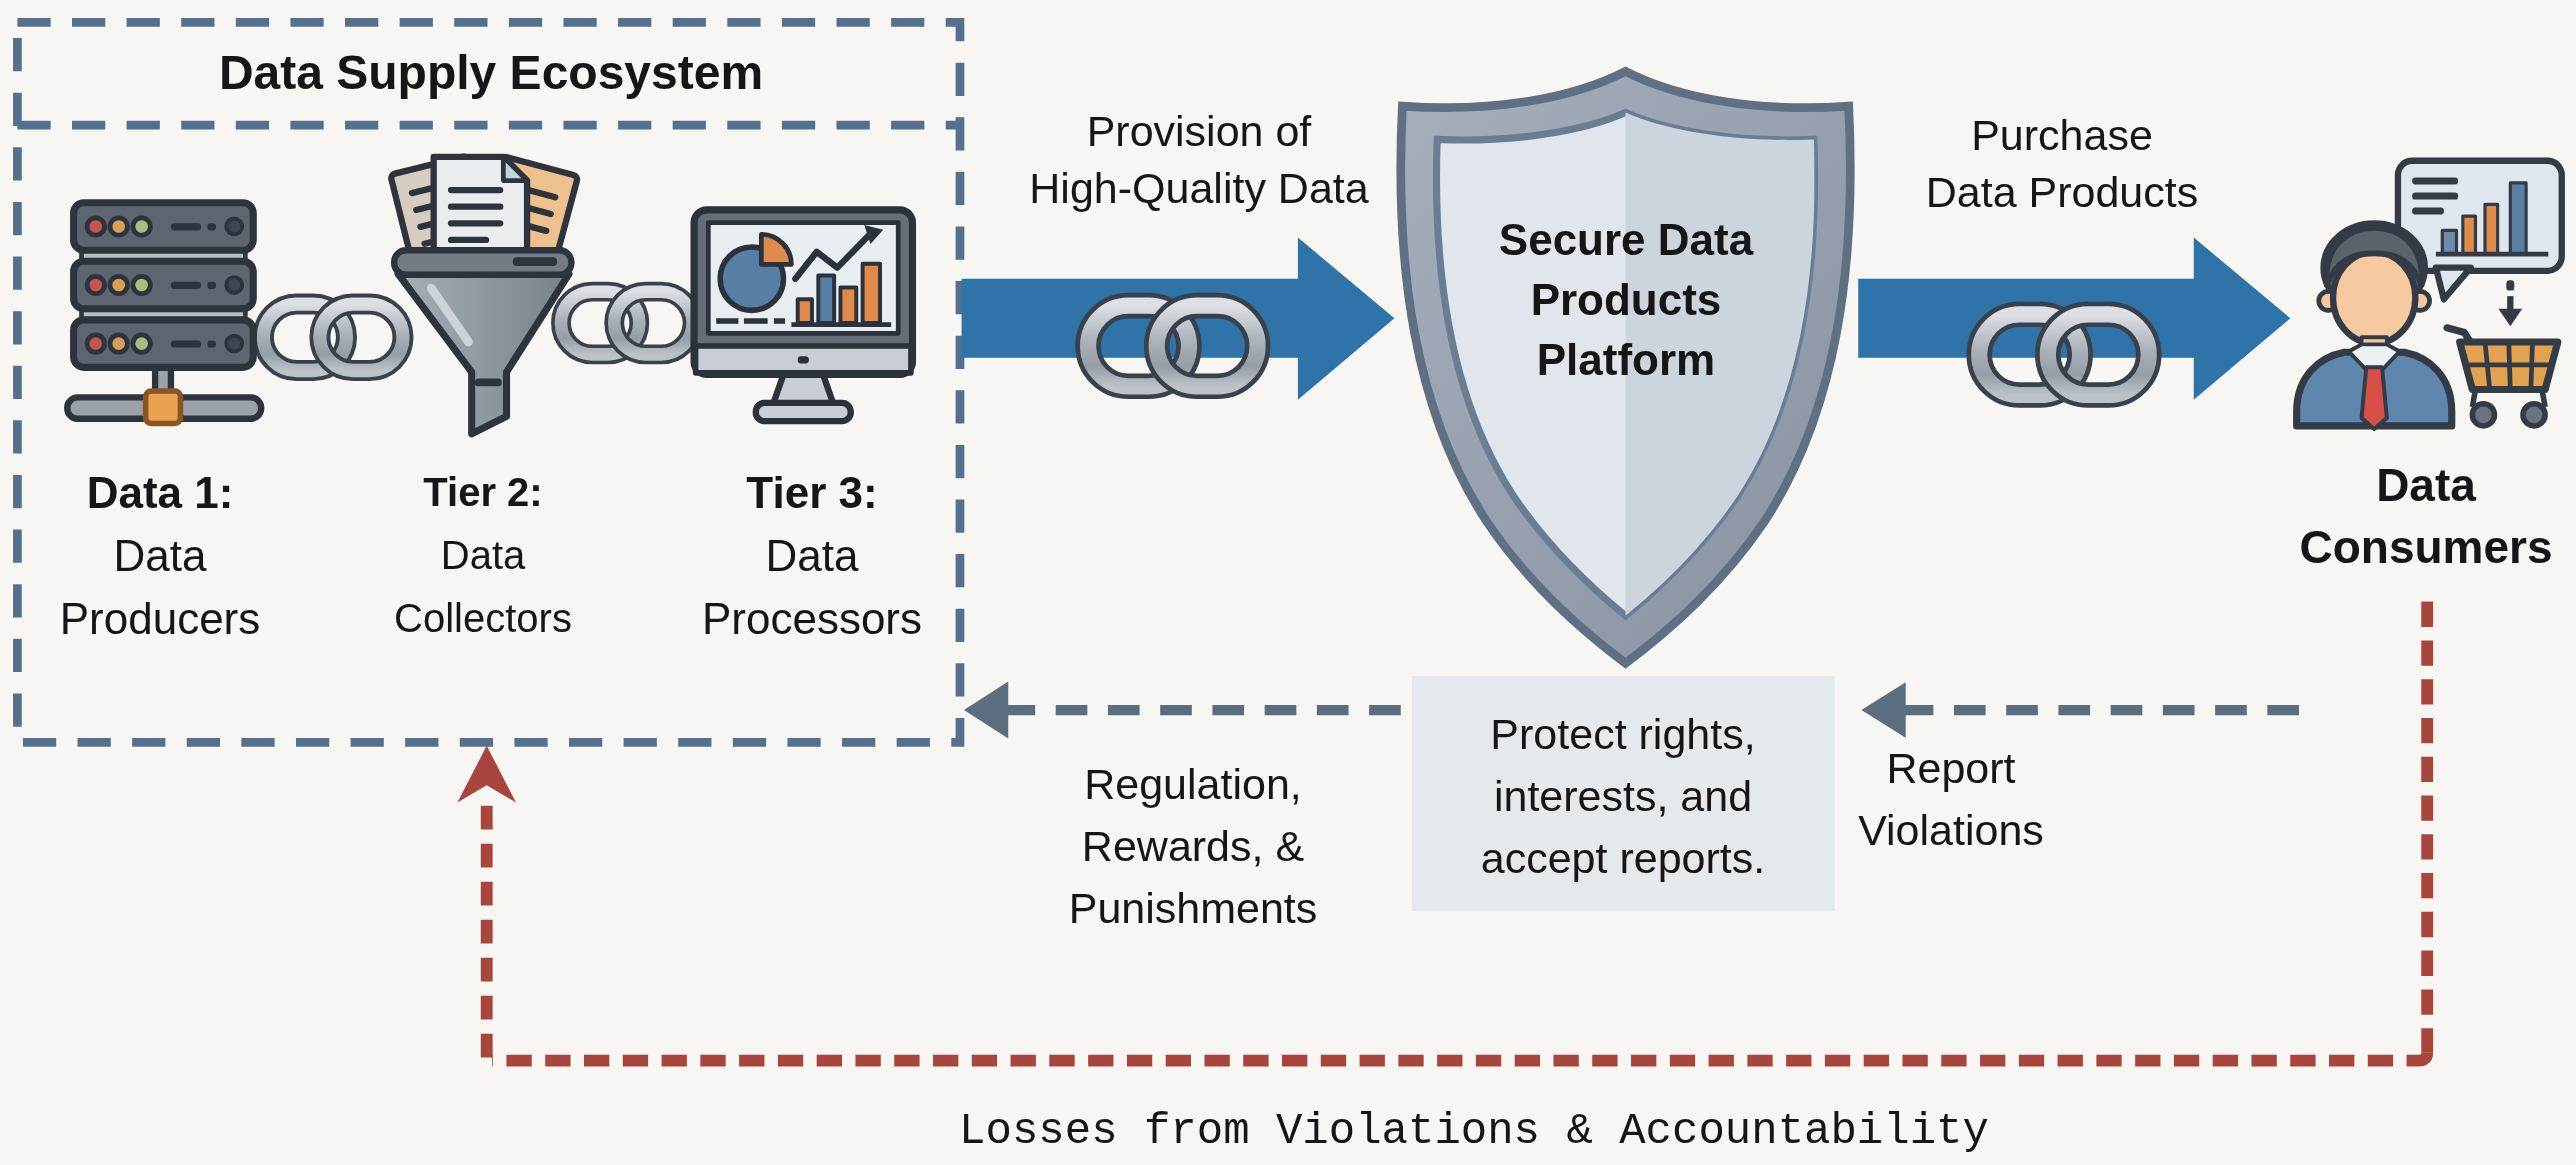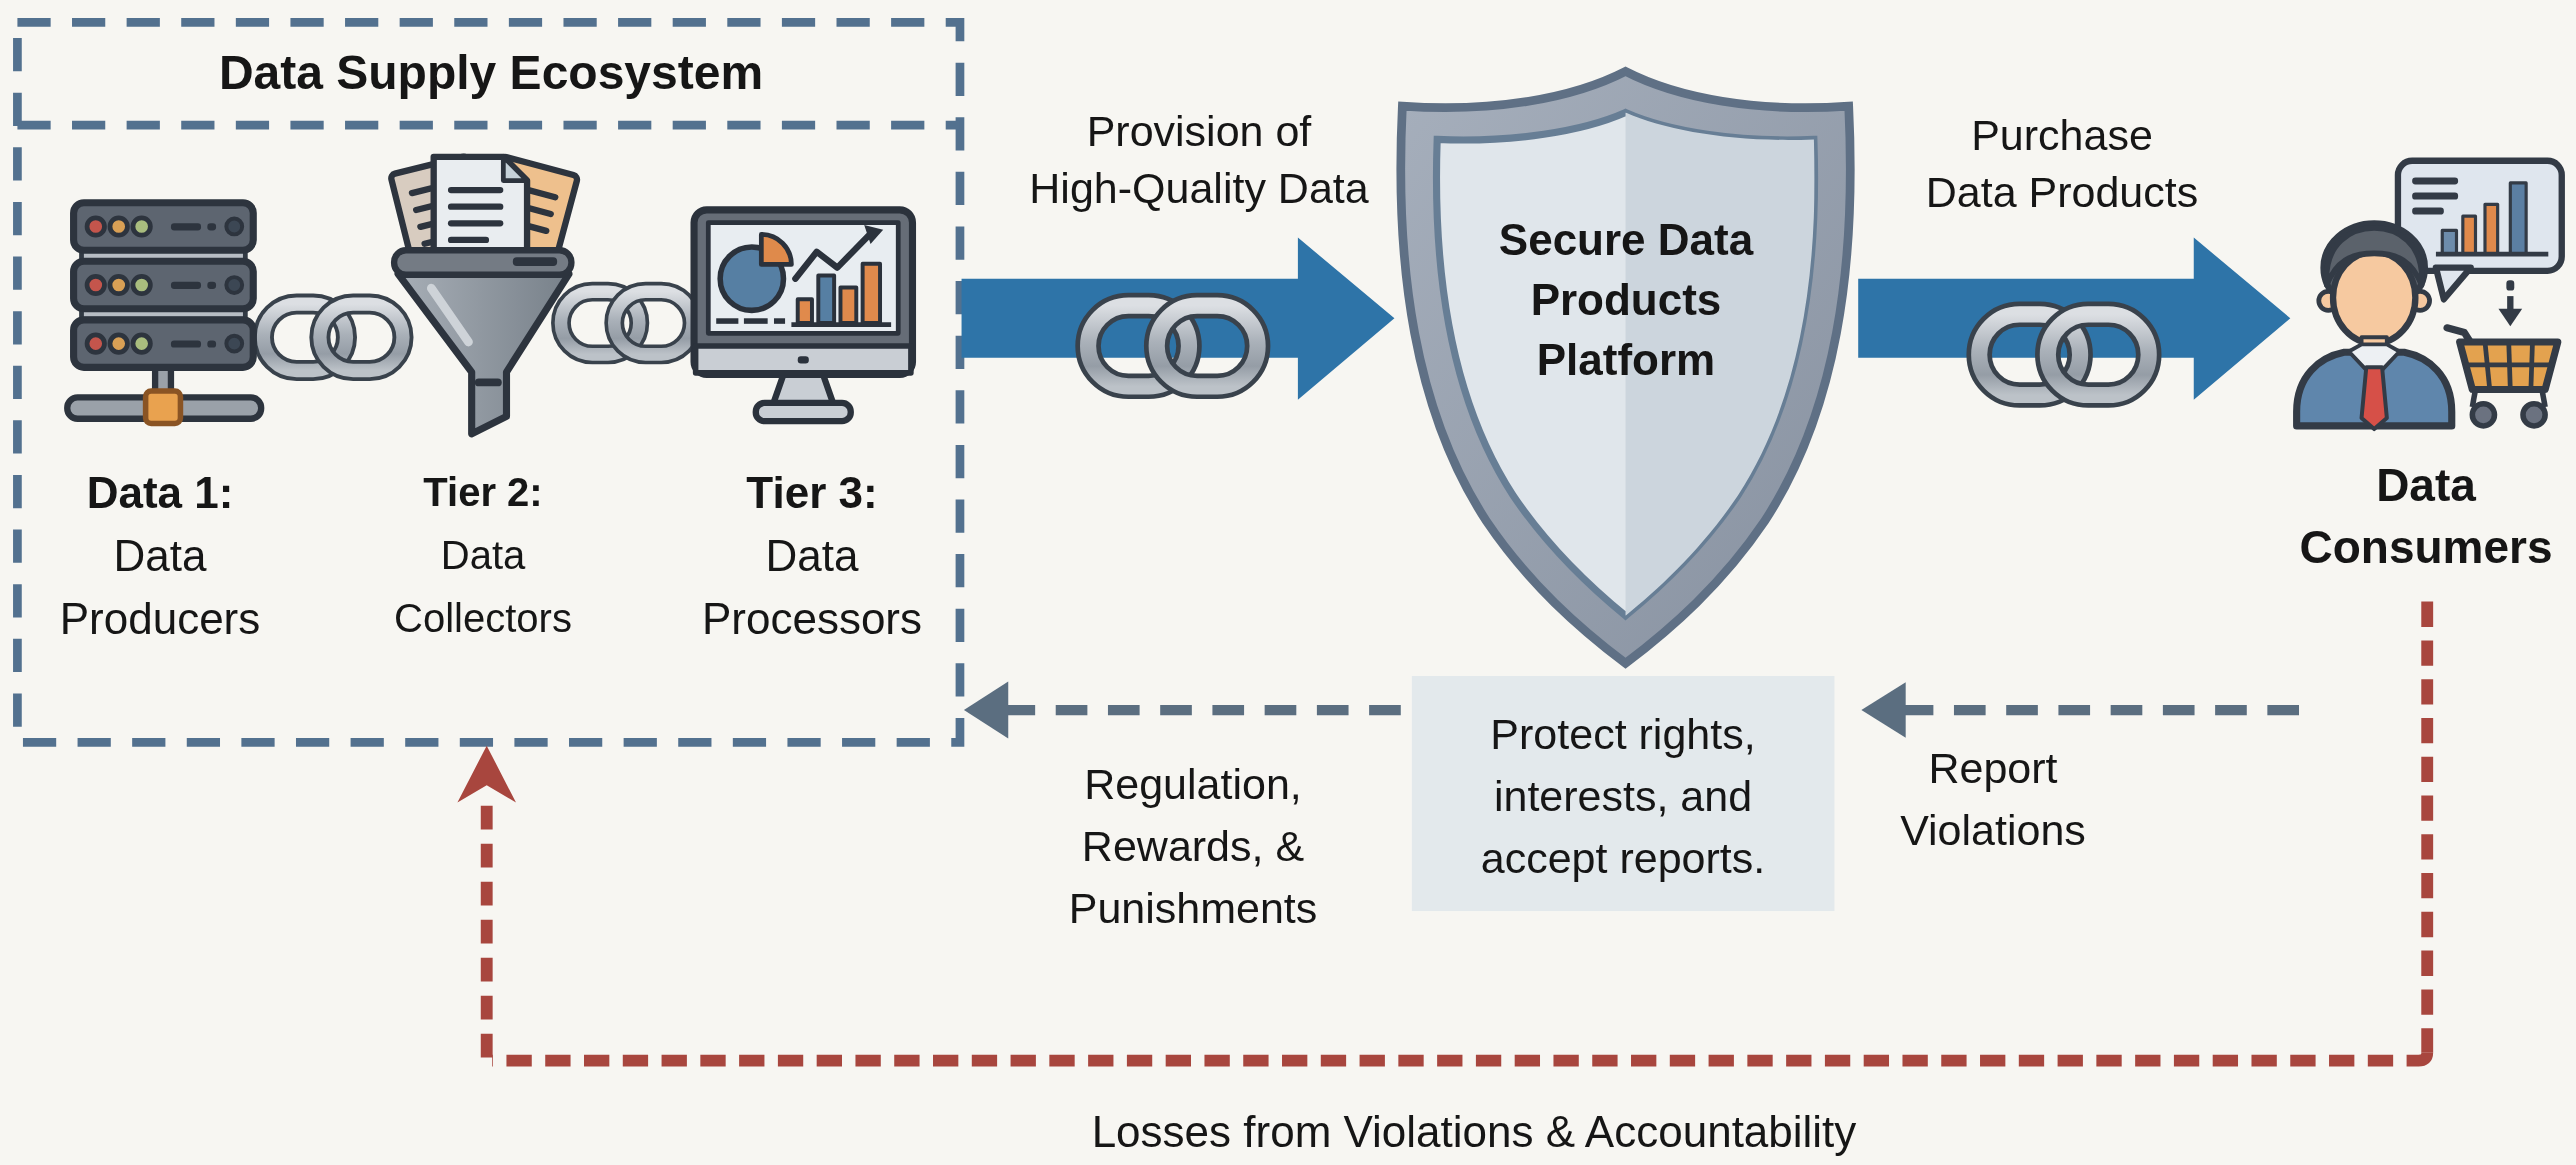--- a/index.html
+++ b/index.html
@@ -266,23 +266,23 @@
   <span class="ln">interests, and</span>
   <span class="ln">accept reports.</span>
 </div>
 
 <div class="lbl" style="left:1193px;top:753px;font-size:43px;line-height:62px;">
   <span class="ln">Regulation,</span>
   <span class="ln">Rewards, &amp;</span>
   <span class="ln">Punishments</span>
 </div>
 
-<div class="lbl" style="left:1993px;top:737px;font-size:43px;line-height:62px;">
+<div class="lbl" style="left:1951px;top:737px;font-size:43px;line-height:62px;">
   <span class="ln">Report</span>
   <span class="ln">Violations</span>
 </div>
 
-<div class="lbl" style="left:1474px;top:1108px;font-size:44px;line-height:47px;">
+<div class="lbl" style="left:1474px;top:1108px;font-size:44px;line-height:47px;font-family:Liberation Mono, monospace;">
   <span class="ln">Losses from Violations &amp; Accountability</span>
 </div>
 
 </div>
 
 
 </body></html>

